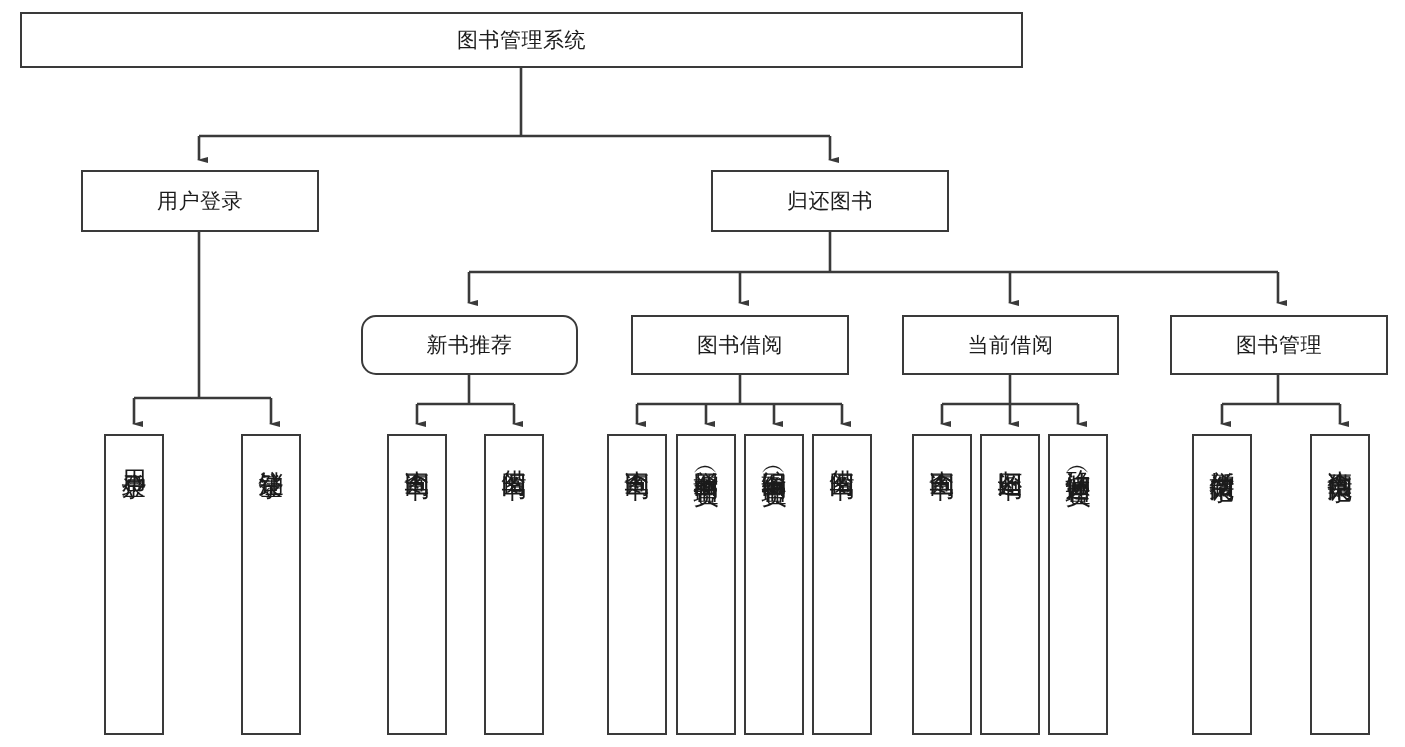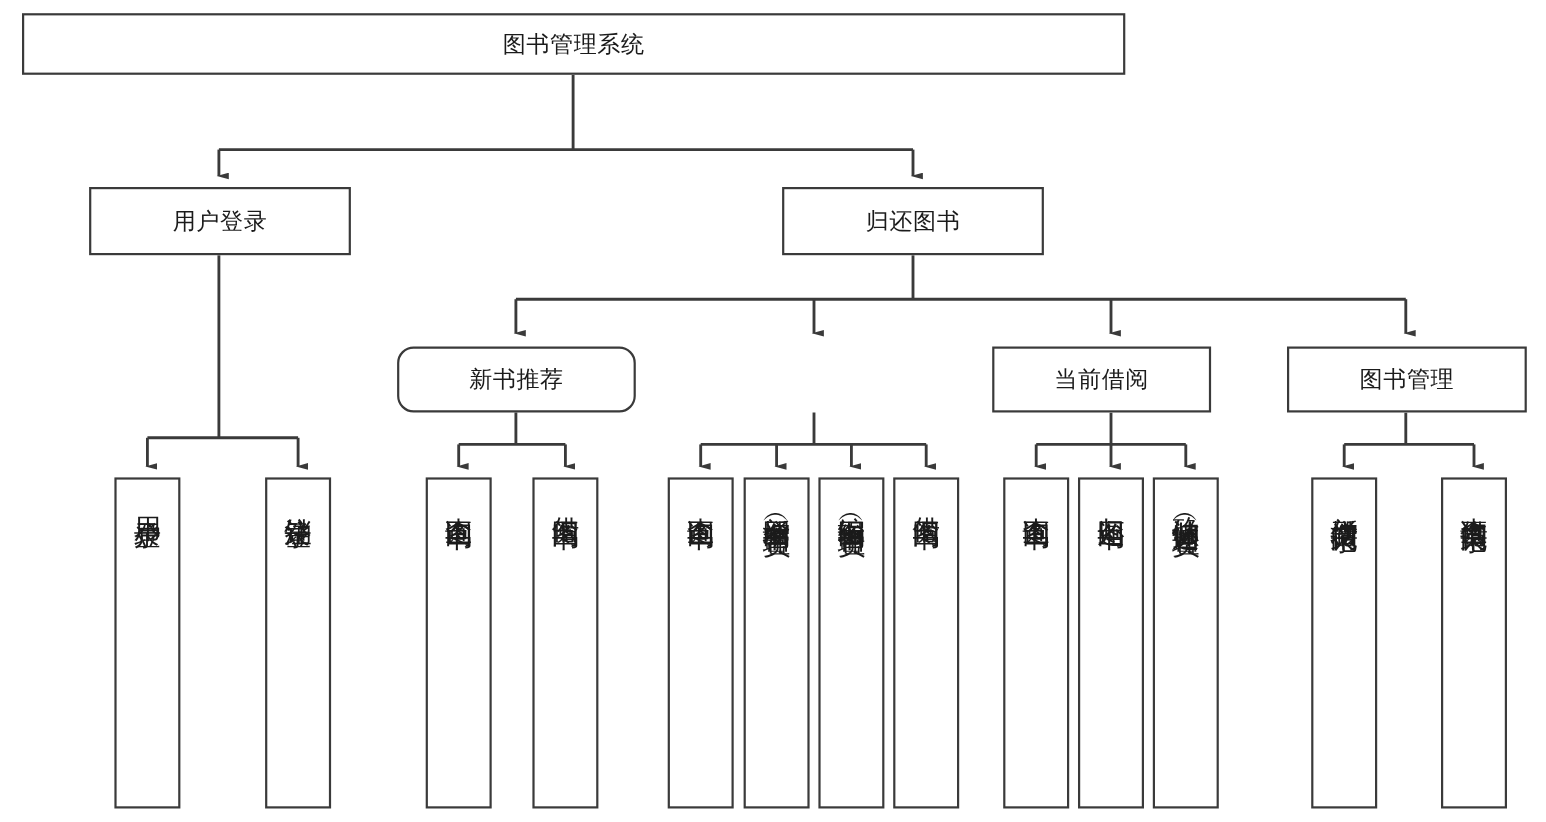--- a/index.html
+++ b/index.html
@@ -135,22 +135,25 @@
   </div>
 
   <div class="node horiz" style="left:711px; top:170px; width:238px; height:62px;">
     <span class="label">归还图书</span>
   </div>
 
   <div class="node horiz" style="left:361px; top:315px; width:217px; height:60px;border-radius:15px;">
     <span class="label">新书推荐</span>
   </div>
 
-
-  <div class="node horiz" style="left:902px; top:315px; width:199px; height:60px;">
+  <div class="node horiz" style="left:631px; top:315px; width:218px; height:60px;">
+    <span class="label">图书借阅</span>
+  </div>
+
+  <div class="node horiz" style="left:902px; top:315px; width:217px; height:60px;">
     <span class="label">当前借阅</span>
   </div>
 
   <div class="node horiz" style="left:1170px; top:315px; width:218px; height:60px;">
     <span class="label">图书管理</span>
   </div>
 
   <div class="node vert" style="left:104px; top:434px; width:60px; height:301px;">
     <span class="label">用户登录</span>
   </div>

